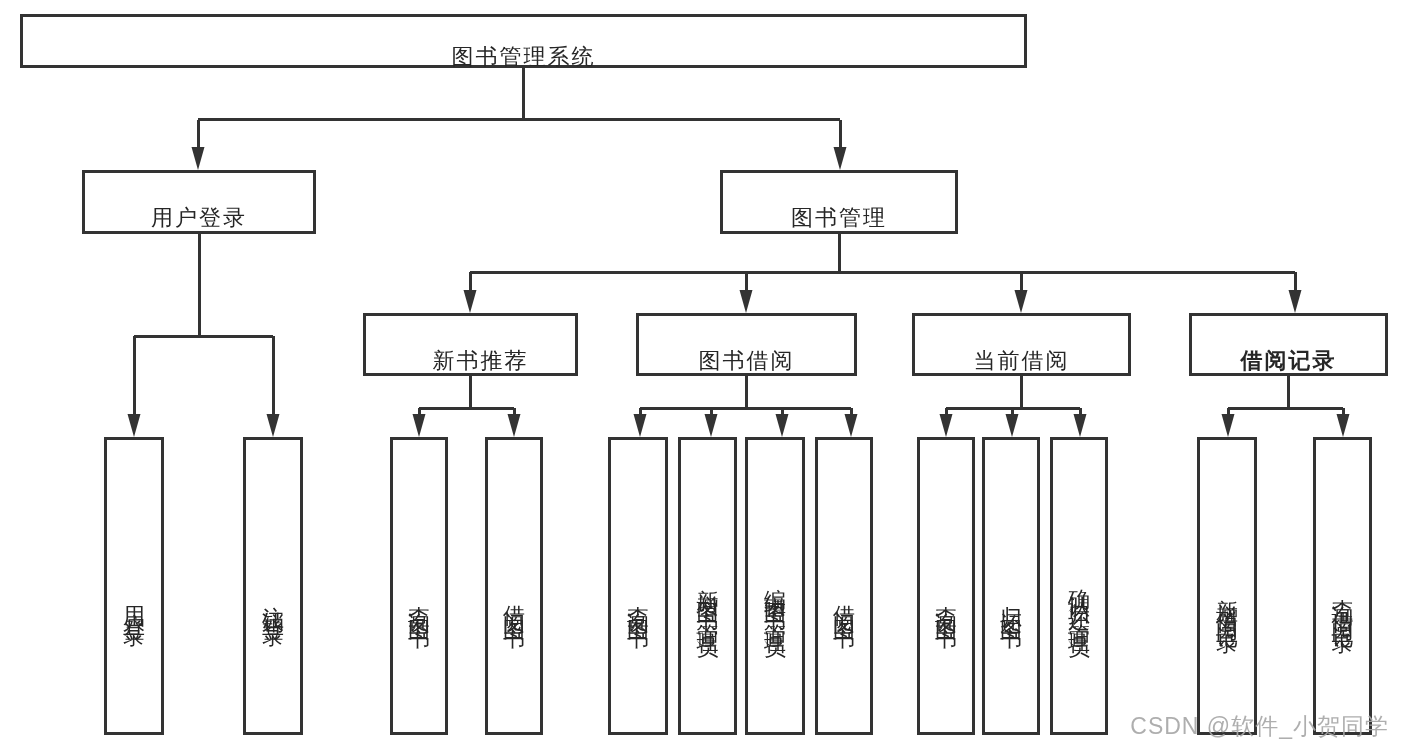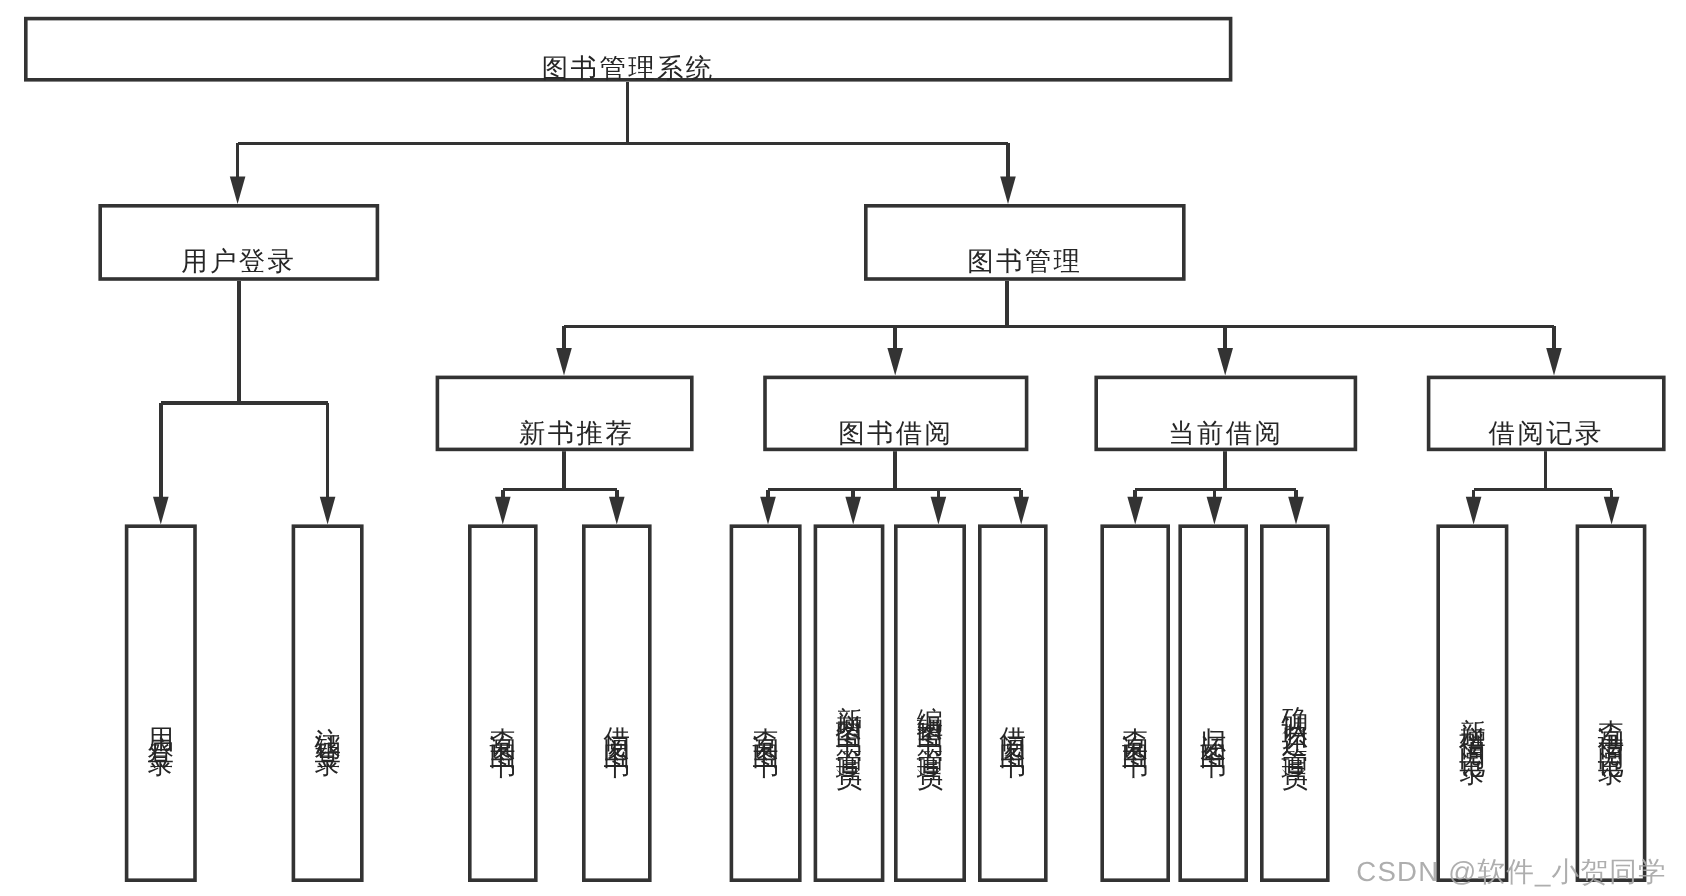--- a/index.html
+++ b/index.html
@@ -130,34 +130,34 @@
     </g>
   </svg>
 
   <div class="node h" style="left:20px; top:14px; width:1007px; height:54px;">
     <span class="label">图书管理系统</span>
   </div>
 
   <div class="node h" style="left:82px; top:170px; width:234px; height:64px;">
     <span class="label">用户登录</span>
   </div>
-  <div class="node h" style="left:720px; top:170px; width:268px; height:64px;">
+  <div class="node h" style="left:720px; top:170px; width:238px; height:64px;">
     <span class="label">图书管理</span>
   </div>
 
   <div class="node h" style="left:363px; top:313px; width:215px; height:63px;padding-left:20px;">
     <span class="label">新书推荐</span>
   </div>
   <div class="node h" style="left:912px; top:313px; width:219px; height:63px;">
     <span class="label">当前借阅</span>
   </div>
   <div class="node h" style="left:636px; top:313px; width:221px; height:63px;">
     <span class="label">图书借阅</span>
   </div>
-  <div class="node h" style="left:1189px; top:313px; width:199px; height:63px;">
+  <div class="node h" style="left:1189px; top:313px; width:199px; height:63px;font-weight:bold;">
     <span class="label">借阅记录</span>
   </div>
 
   <div class="node v" style="left:104px; top:437px; width:60px; height:298px;">
     <span class="label">用户登录</span>
   </div>
   <div class="node v" style="left:243px; top:437px; width:60px; height:298px;">
     <span class="label">注销登录</span>
   </div>
 

